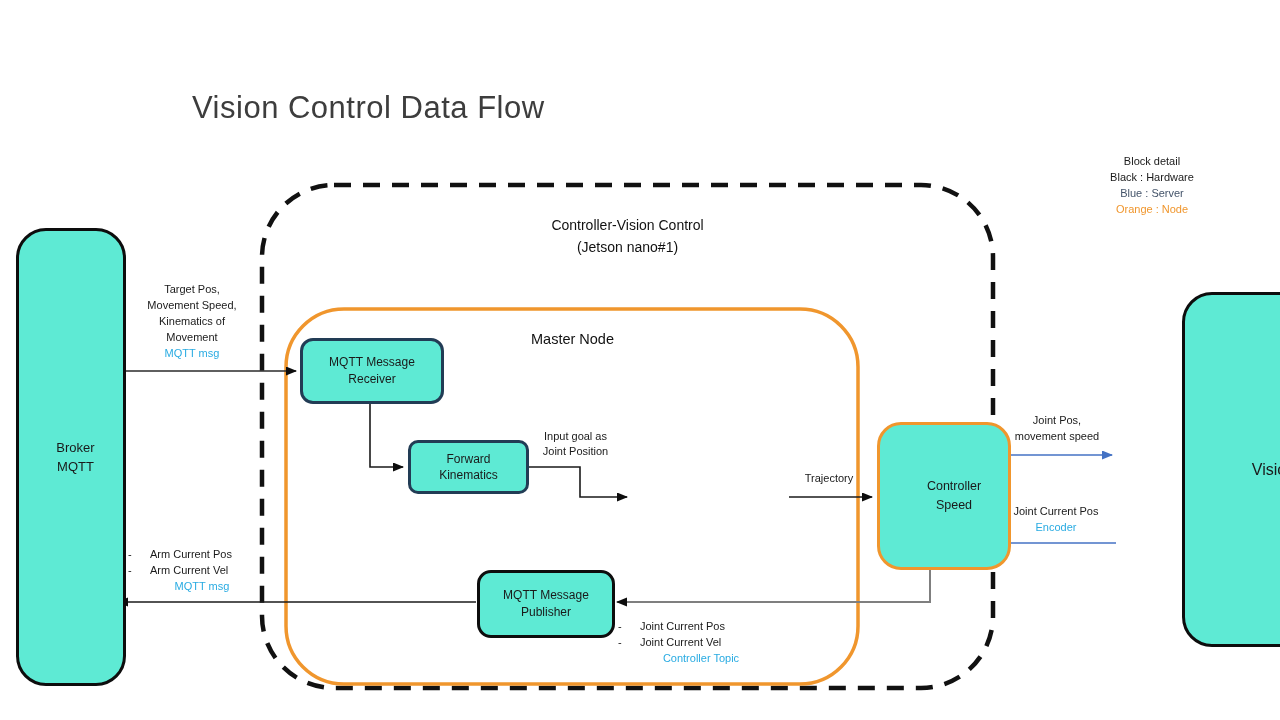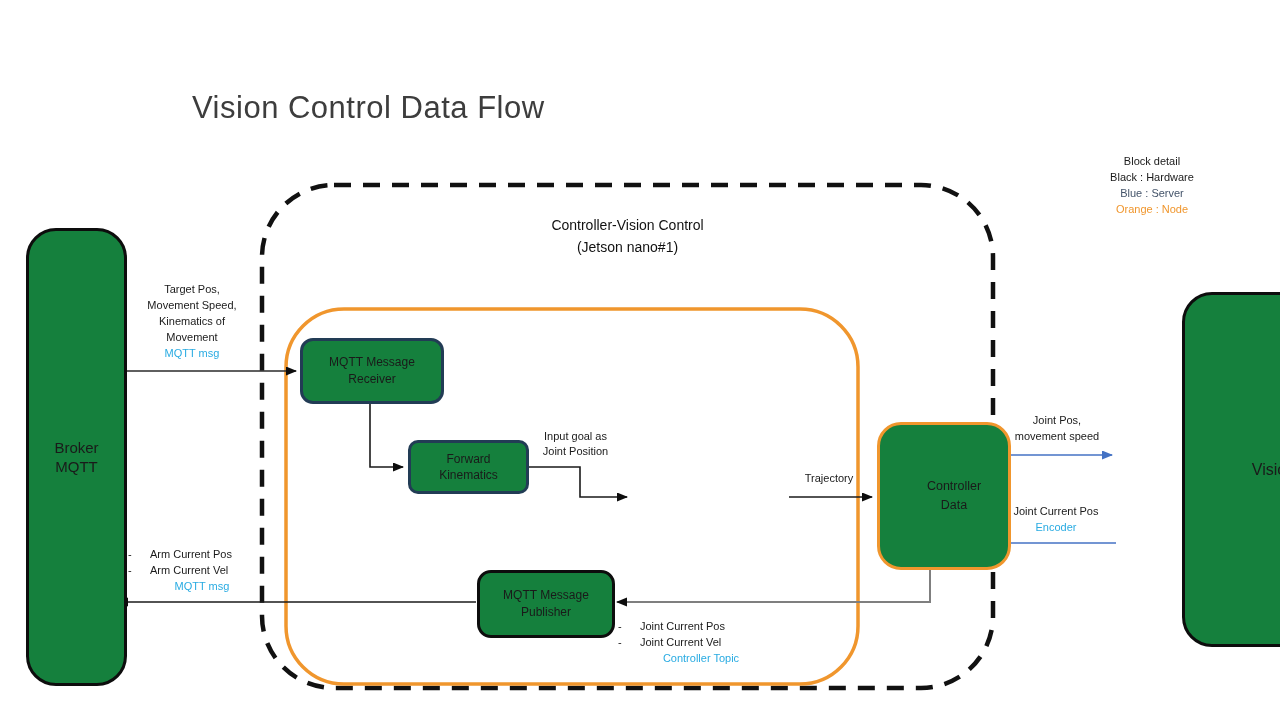--- a/index.html
+++ b/index.html
@@ -5,26 +5,26 @@
   html,body{margin:0;padding:0;background:#fff;}
   .stage{position:relative;width:1280px;height:720px;background:#ffffff;overflow:hidden;
          font-family:"Liberation Sans",sans-serif;color:#1a1a1a;}
   .stage svg.connector-layer{position:absolute;left:0;top:0;z-index:1;}
   .abs{position:absolute;z-index:2;}
   .page-title{left:192px;top:90px;width:800px;text-align:left;font-size:31px;
               font-weight:300;color:#3d3d3d;letter-spacing:0.5px;}
   .legend{left:1052px;top:153px;width:200px;font-size:11px;line-height:16px;color:#1a1a1a;text-align:center;}
   .legend .server{color:#44546A;}
   .legend .node{color:#F0962D;}
-  .box{position:absolute;z-index:2;background:#15803d;display:flex;flex-direction:column;
+  .box{position:absolute;z-index:2;background:#5eead4;display:flex;flex-direction:column;
        align-items:center;justify-content:center;text-align:center;}
   .hw-box{border:3px solid #0d0d0d;border-radius:30px;}
   .navy-box{border:3px solid #223C55;}
   .orange-box{border:3.5px solid #F0962D;}
-  .broker{left:26px;top:228px;width:95px;height:452px;font-size:15px;line-height:19px;}
+  .broker{left:16px;top:228px;width:95px;height:452px;font-size:13px;line-height:19px;padding-left:9px;}
   .vision{left:1182px;top:292px;width:137px;height:349px;font-size:16px;padding-left:48px;}
   .receiver{left:300px;top:338px;width:138px;height:60px;border-radius:13px;font-size:12px;line-height:17px;}
   .fk{left:408px;top:440px;width:115px;height:48px;border-radius:10px;font-size:12px;line-height:16px;}
   .solver{left:632px;top:450px;width:155px;height:88px;border-radius:8px;font-size:11px;}
   .publisher{left:477px;top:570px;width:132px;height:62px;border:3px solid #0d0d0d;border-radius:14px;
              font-size:12px;line-height:17px;}
   .controller{left:877px;top:422px;width:108px;height:142px;border-radius:24px;font-size:12.5px;line-height:19px;padding-left:20px;}
   .container-title{left:480px;top:214px;width:295px;text-align:center;font-size:14px;line-height:22px;color:#111;}
   .master-label{left:285px;top:331px;width:575px;text-align:center;font-size:14.5px;color:#111;}
   .edge-label{font-size:11px;line-height:16px;text-align:center;color:#1a1a1a;}
@@ -93,40 +93,41 @@
 
   <div class="box hw-box vision">
     <div>Vision Control</div>
   </div>
 
   <div class="abs container-title">
     <div>Controller-Vision Control</div>
     <div>(Jetson nano#1)</div>
   </div>
 
+  <div class="abs master-label">Master Node</div>
 
   <div class="box navy-box receiver">
     <div>MQTT Message</div>
     <div>Receiver</div>
   </div>
 
   <div class="box navy-box fk">
     <div>Forward</div>
     <div>Kinematics</div>
   </div>
 
 
   <div class="box publisher">
     <div>MQTT Message</div>
     <div>Publisher</div>
   </div>
 
   <div class="box orange-box controller">
     <div>Controller</div>
-    <div>Data</div>
+    <div>Speed</div>
   </div>
 
   <div class="abs edge-label lbl-target">
     <div>Target Pos,</div>
     <div>Movement  Speed,</div>
     <div>Kinematics of</div>
     <div>Movement</div>
     <div class="blue-text">MQTT msg</div>
   </div>
 

